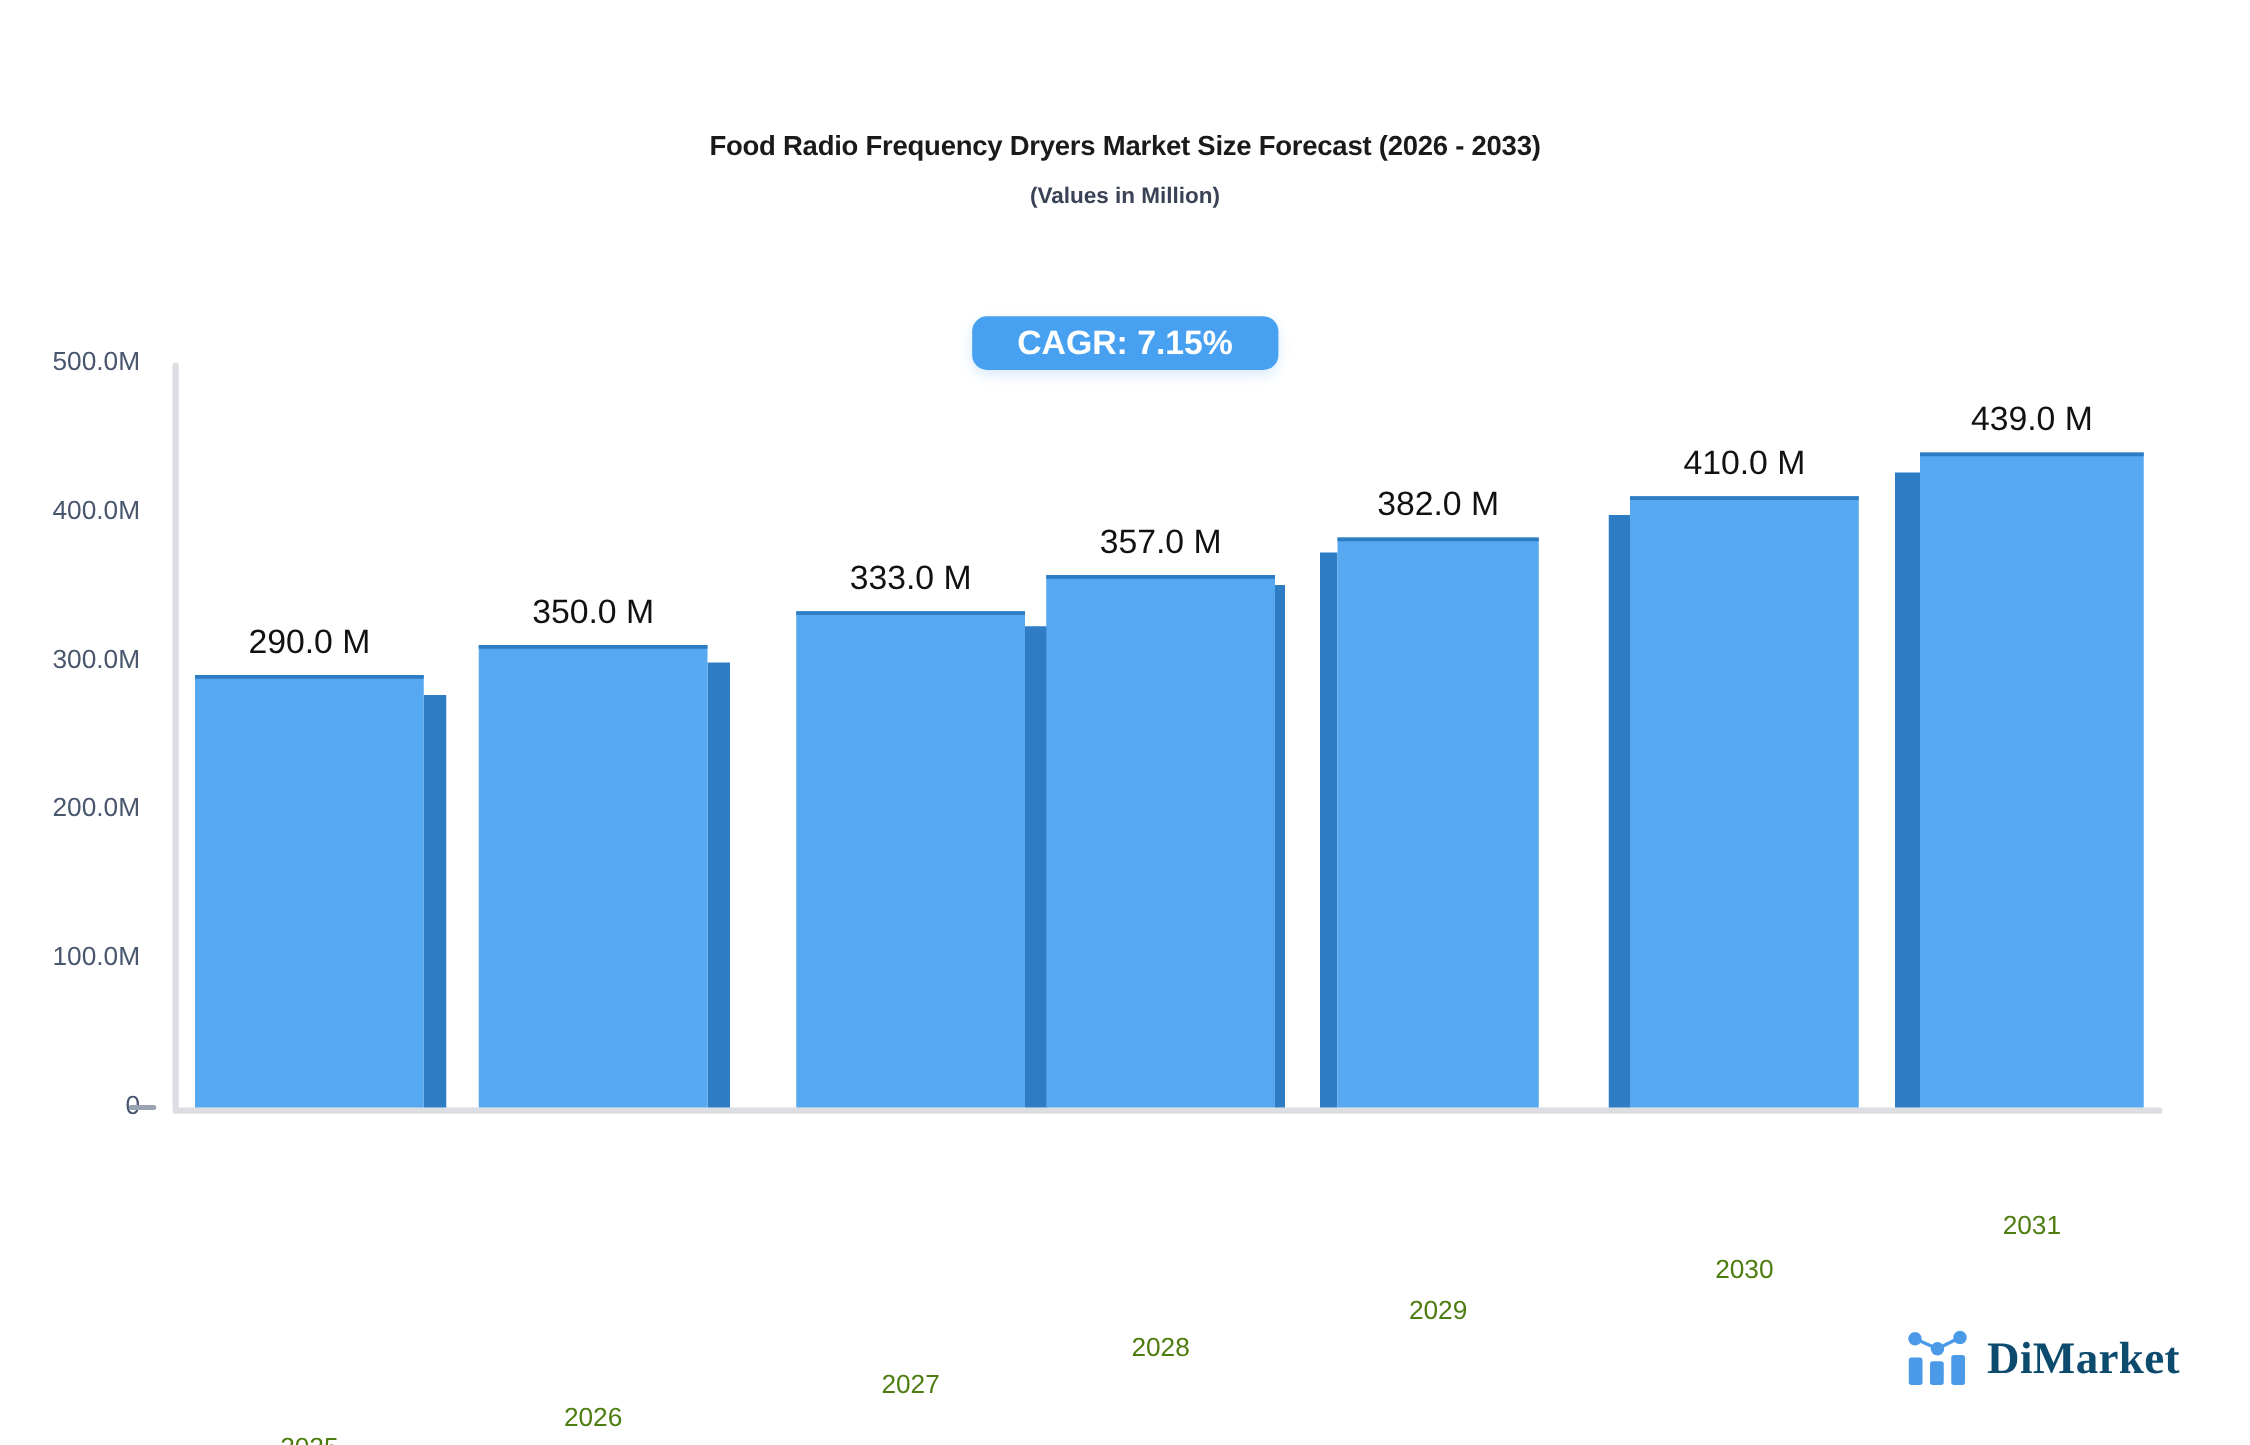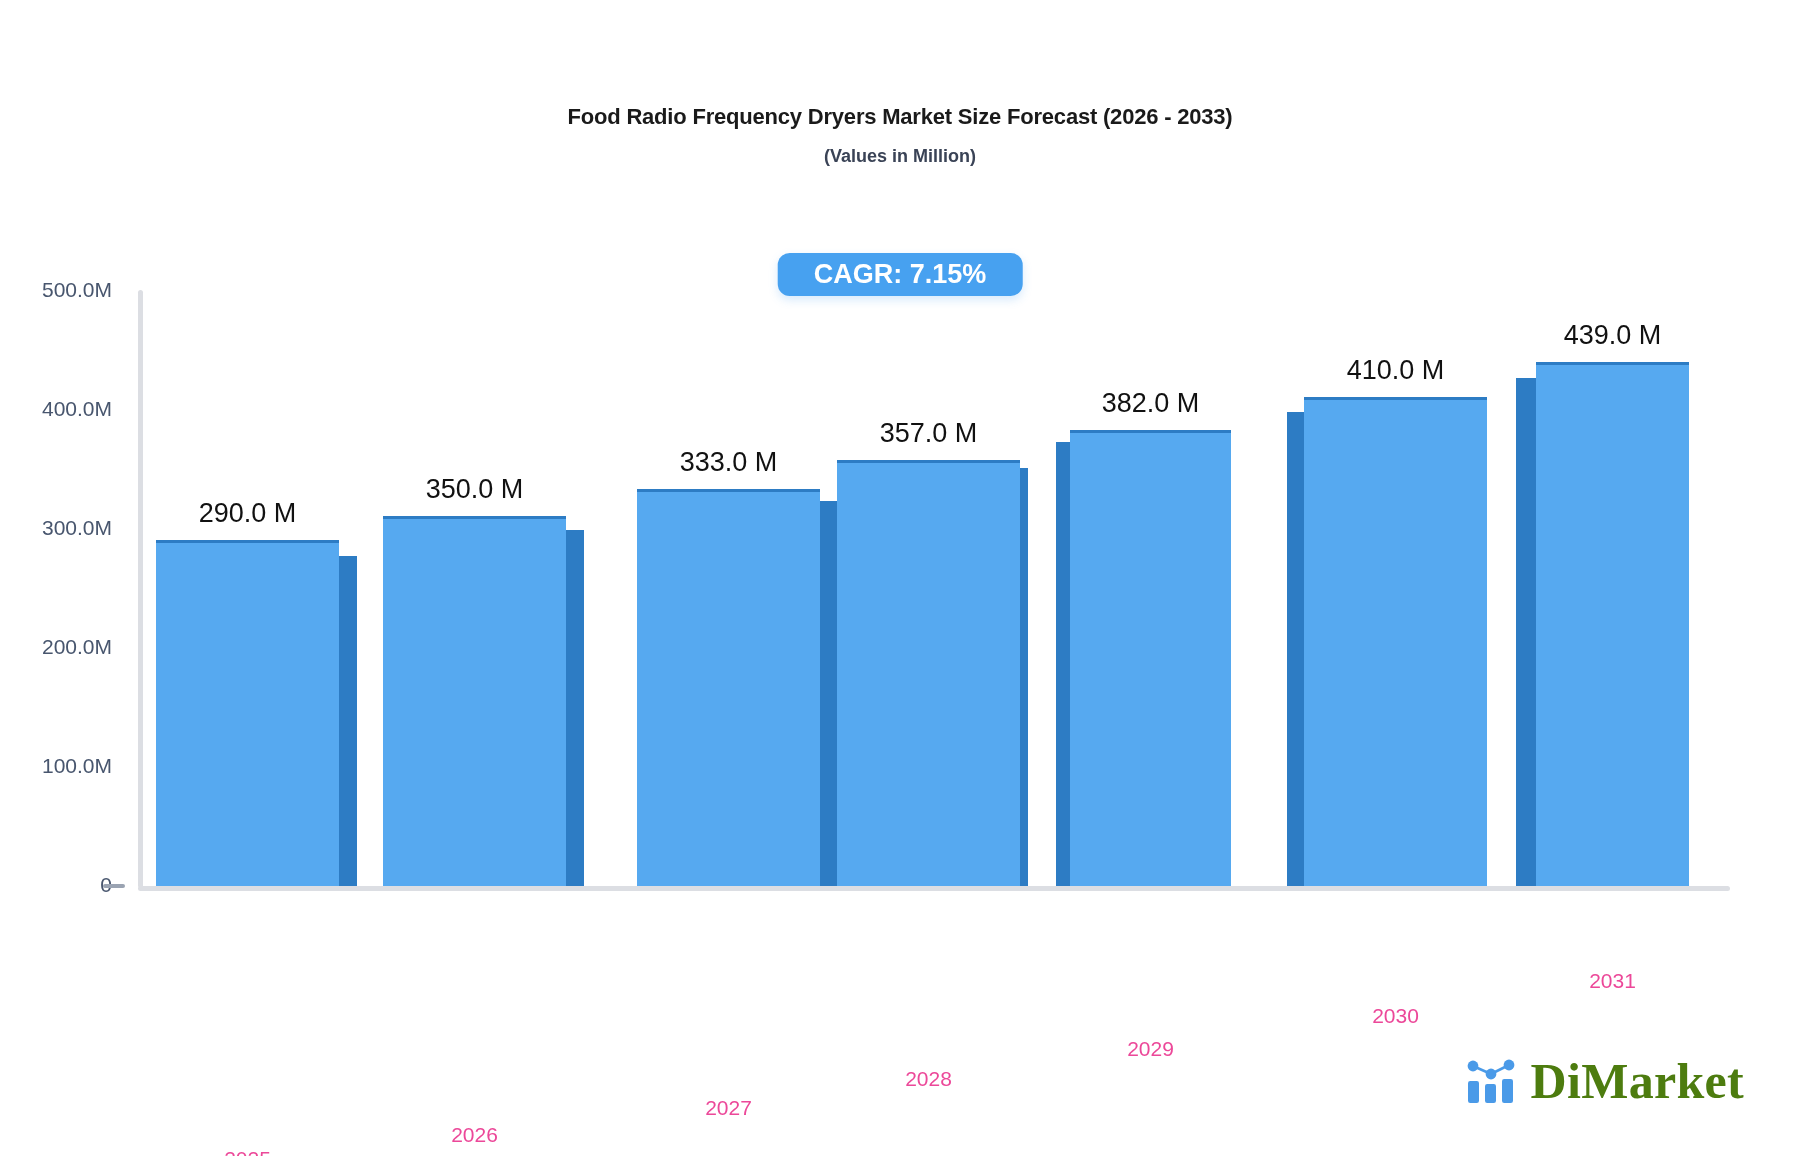--- a/index.html
+++ b/index.html
@@ -147,39 +147,39 @@
     font-size: 27px;
     color: #111111;
     white-space: nowrap;
   }
   .bar-xlabel {
     position: absolute;
     left: 50%;
     transform: translateX(-50%);
     top: 607px;
     font-size: 21px;
-    color: #ec4899;
+    color: #4d7c0f;
     white-space: nowrap;
   }
 
   
   #logo {
     position: absolute;
     right: 56px;
     bottom: 46px;
     display: flex;
     align-items: center;
     gap: 14px;
   }
   #logo-icon { display: block; }
   #logo-text {
     font-family: "Liberation Serif", serif;
-    font-size: 50px;
-    font-weight: 700;
-    color: #4d7c0f;
+    font-size: 36px;
+    font-weight: 700;
+    color: #0c4a6e;
     letter-spacing: 0.3px;
   }
 </style>
 </head>
 <body>
 
 <div id="chart-card">
 
   <div id="title-block">
     <div id="chart-title">Food Radio Frequency Dryers Market Size Forecast (2026 - 2033)</div>
@@ -238,21 +238,21 @@
       <div class="bar-xlabel">2029</div>
     </div>
 
     <div class="bar-group" style="left:1166px; width:183px; height:489px;border-radius:12px;">
       <div class="bar-value" style="top:-42px">410.0 M</div>
       <div class="bar-side left" style="height:474px; width:17px;"></div>
       <div class="bar-front" style="height:489px;"></div>
       <div class="bar-xlabel">2030</div>
     </div>
 
-    <div class="bar-group" style="left:1398px; width:153px; height:524px;">
+    <div class="bar-group" style="left:1398px; width:179px; height:524px;">
       <div class="bar-value" style="top:-42px">439.0 M</div>
       <div class="bar-side left" style="height:508px; width:20px;"></div>
       <div class="bar-front" style="height:524px;"></div>
       <div class="bar-xlabel">2031</div>
     </div>
 
   </div>
 
   <div id="logo">
     <svg id="logo-icon" width="52" height="48" viewBox="0 0 52 48">

